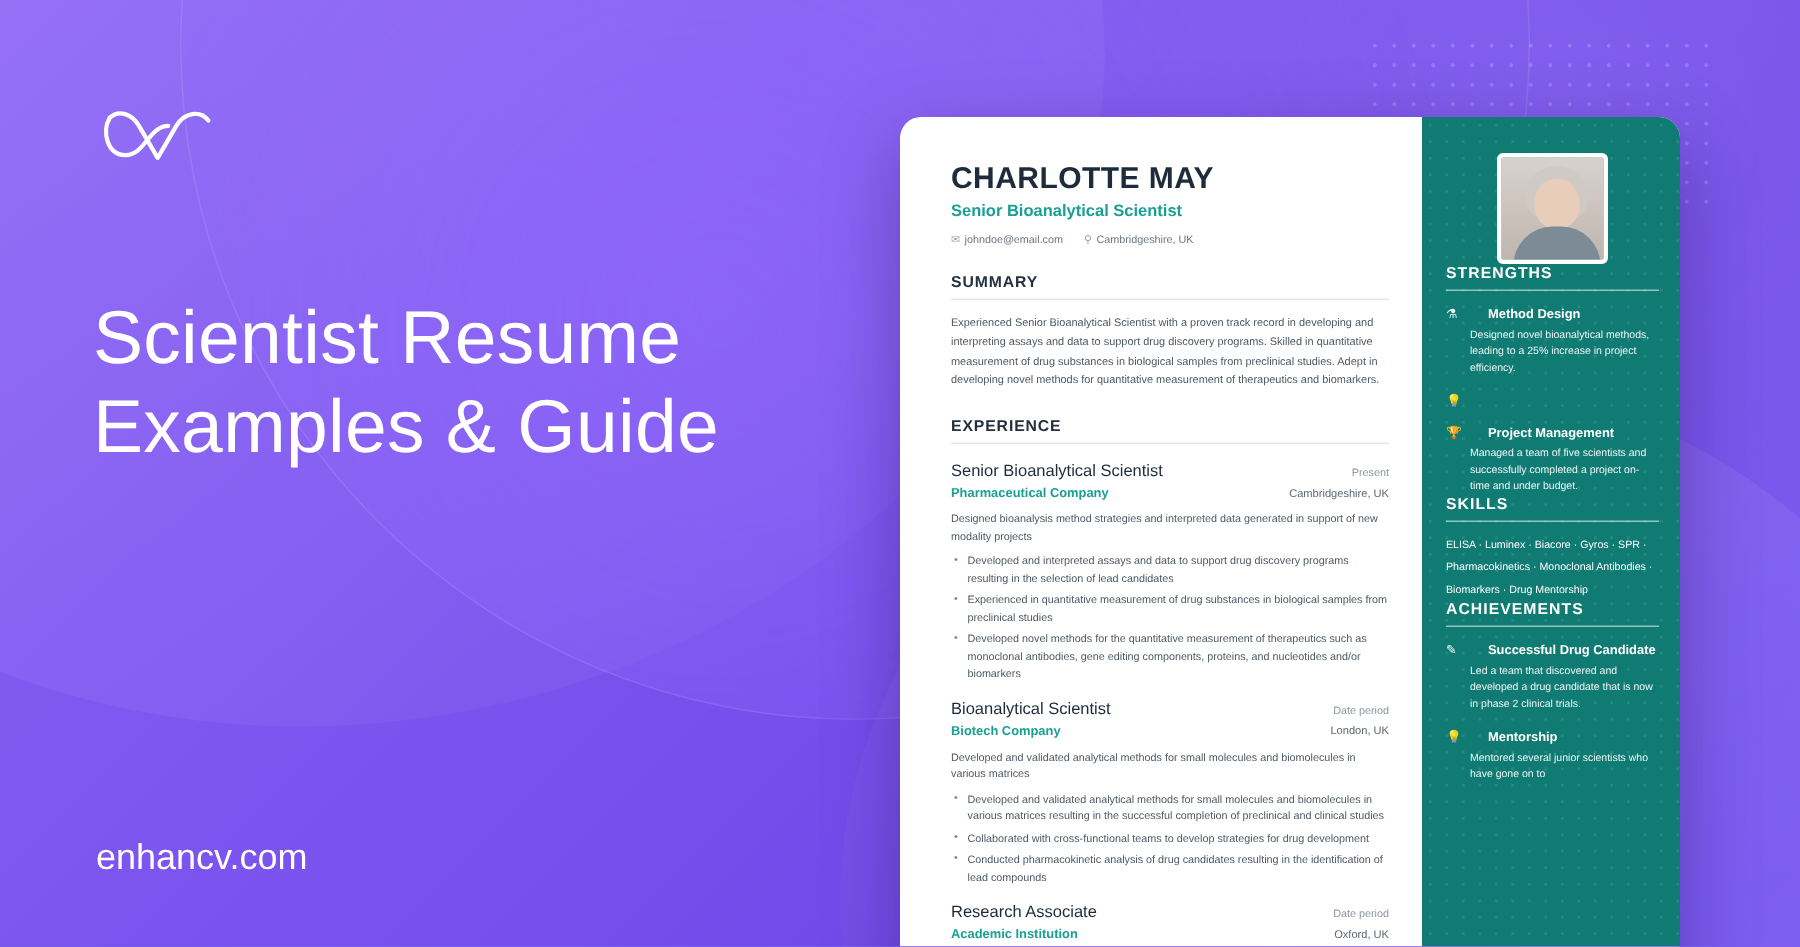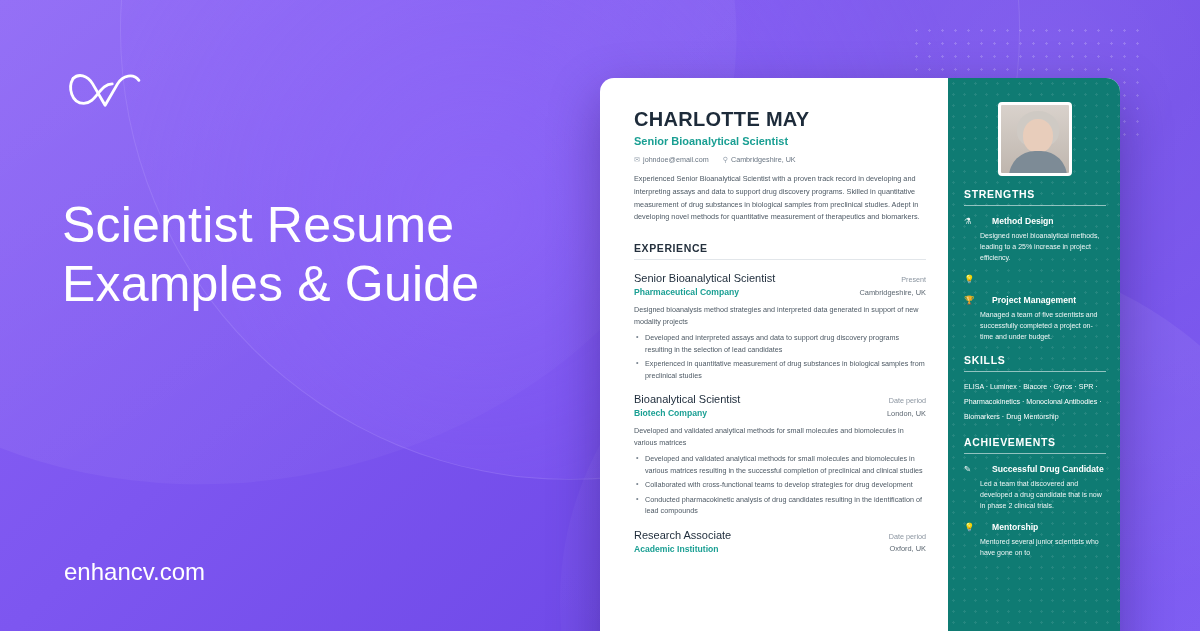--- a/index.html
+++ b/index.html
@@ -120,21 +120,21 @@
     width: 74px; height: 74px; margin: 6px auto 0; border-radius: 4px;
     background: linear-gradient(180deg,#d9d2cc,#bfb6ae);
     border: 3px solid #ffffff;
     position: relative; overflow: hidden;
   }
   .photo .hair { position:absolute; left:16px; top:6px; width:42px; height:36px; border-radius:50% 50% 40% 40%; background:#cfcac4; }
   .photo .face { position:absolute; left:22px; top:14px; width:30px; height:34px; border-radius:48%; background:#e8cdbb; }
   .photo .body { position:absolute; left:8px; bottom:-6px; width:58px; height:28px; border-radius:26px 26px 0 0; background:#7d8b96; }
 
   .s-title {
-    font-size: 10.5px; letter-spacing: .7px; font-weight: 700; margin-top: 12px;
+    font-size: 10.5px; letter-spacing: .7px; font-weight: 700; margin-top: 0;
     padding-bottom: 5px; border-bottom: 1px solid rgba(255,255,255,.55);
     position: relative; z-index: 1;
   }
   .s-item { display: flex; gap: 6px; margin-top: 10px; position: relative; z-index: 1; }
   .s-ico { font-size: 8.5px; line-height: 1.3; width: 10px; flex: 0 0 10px; opacity: .95; }
   .s-item-title { font-size: 8.6px; font-weight: 700; line-height: 1.25; margin-left: 12px; }
   .s-item-desc { font-size: 7px; line-height: 1.62; margin-top: 3px; color: rgba(255,255,255,.93); }
   .skills { font-size: 7.1px; line-height: 2.05; margin-top: 8px; position: relative; z-index: 1; }
 </style>
 </head>
@@ -167,37 +167,39 @@
       <div class="role">Senior Bioanalytical Scientist</div>
       <div class="contacts">
         <div>
           <span class="ci">✉</span><span>johndoe@email.com</span>
         </div>
         <div>
           <span class="ci">⚲</span><span>Cambridgeshire, UK</span>
         </div>
       </div>
 
+      <div class="sec-title">SUMMARY</div>
       <div class="summary">Experienced Senior Bioanalytical Scientist with a proven track record in developing and interpreting assays and data to support drug discovery programs. Skilled in quantitative measurement of drug substances in biological samples from preclinical studies. Adept in developing novel methods for quantitative measurement of therapeutics and biomarkers.</div>
 
       <div class="sec-title">EXPERIENCE</div>
 
       <div class="job">
         <div class="job-head">
           <span class="job-title">Senior Bioanalytical Scientist</span>
           <span class="job-date">Present</span>
         </div>
         <div class="job-sub">
           <span class="job-company">Pharmaceutical Company</span>
           <span class="job-loc">Cambridgeshire, UK</span>
         </div>
         <div class="job-desc">Designed bioanalysis method strategies and interpreted data generated in support of new modality projects</div>
         <ul class="bullets">
           <li>Developed and interpreted assays and data to support drug discovery programs resulting in the selection of lead candidates</li>
           <li>Experienced in quantitative measurement of drug substances in biological samples from preclinical studies</li>
+          <li>Developed novel methods for the quantitative measurement of therapeutics such as monoclonal antibodies, gene editing components, proteins, and nucleotides and/or biomarkers</li>
         </ul>
       </div>
 
       <div class="job">
         <div class="job-head">
           <span class="job-title">Bioanalytical Scientist</span>
           <span class="job-date">Date period</span>
         </div>
         <div class="job-sub">
           <span class="job-company">Biotech Company</span>

